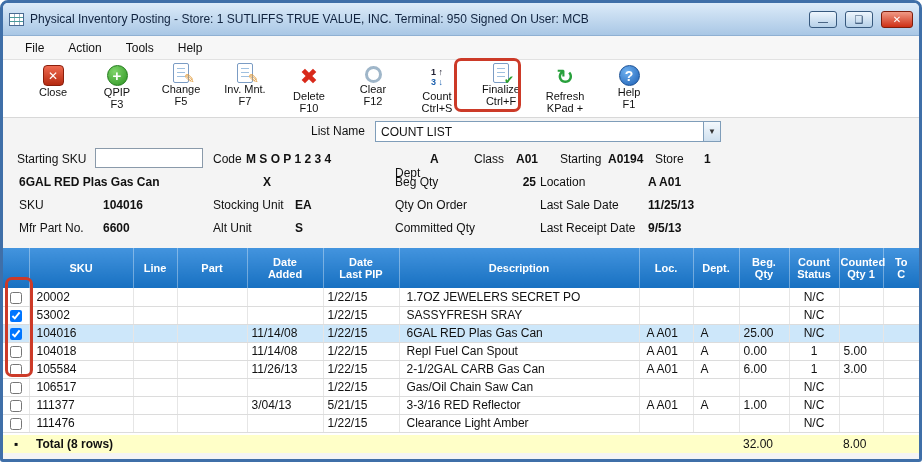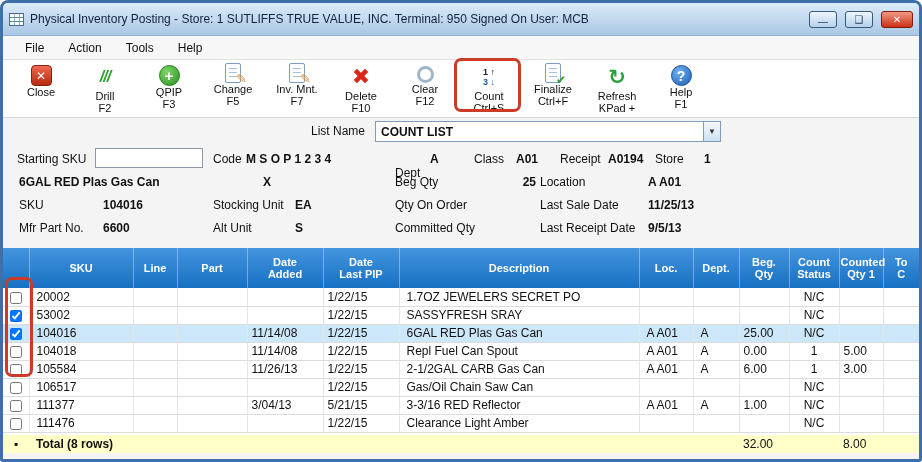--- a/index.html
+++ b/index.html
@@ -37,21 +37,21 @@
   
   .menubar {
     height: 24px; background: #f7f7f7; border-bottom: 1px solid #e2e2e2;
     display: flex; align-items: center; padding-left: 10px; font-size: 12px; color: #111;
   }
   .menu-item { padding: 3px 12px; cursor: default; }
 
   
   .toolbar {
     height: 58px; background: #fff; border-bottom: 1px solid #d8d8d8;
-    display: flex; align-items: flex-start; padding-left: 6px;
+    display: flex; align-items: flex-start; padding-left: 18px;
   }
   .tbtn {
     width: 64px; padding-top: 3px; display: flex; flex-direction: column;
     align-items: center; font-size: 11px; color: #111;
   }
   .tlabel, .tkey { line-height: 12px; white-space: nowrap; }
   .icon { height: 27px; display: flex; align-items: center; justify-content: center; position: relative; }
 
   .close-icon { width: 21px; height: 21px; margin-top: 2px; background: linear-gradient(#ef6a50, #b52a10);
     border: 1px solid #8a1f0c; border-radius: 4px; color: #fff; font-weight: bold; font-size: 12px; }
@@ -85,21 +85,21 @@
     background: radial-gradient(circle at 35% 30%, #6fb1f0, #1c5fb4); border: 1px solid #174e94;
     color: #fff; font-weight: bold; font-size: 14px; }
   .help-icon::before { content: "?"; }
 
   
   .form { position: relative; height: 130px; background: #f4f4f4; font-size: 12px; color: #111; }
   .fi { position: absolute; white-space: nowrap; }
   .b { font-weight: bold; }
   .dropdown { position: absolute; width: 346px; height: 21px; background: #fff;
     border: 1px solid #7f9db9; display: flex; align-items: stretch; }
-  .dd-text { flex: 1; display: flex; align-items: center; padding-left: 5px; font-weight: bold; text-align: center; }
+  .dd-text { flex: 1; display: flex; align-items: center; padding-left: 5px; font-weight: normal; text-align: center; }
   .dd-btn { width: 17px; background: linear-gradient(#f4f9fd, #cfe0ef); border-left: 1px solid #7f9db9;
     display: flex; align-items: center; justify-content: center; font-size: 8px; color: #333; }
   .dd-btn::before { content: "▼"; }
   .finput { position: absolute; width: 108px; height: 20px; border: 1px solid #8a9aaa; background: #fff;
     font-family: inherit; font-size: 12px; padding: 0 4px; }
 
   
   .grid { border-collapse: collapse; table-layout: fixed; width: 916px; font-size: 12px;
     background: #fff; color: #111; }
   .grid th {
@@ -146,25 +146,20 @@
     <span class="menu-item">Help</span>
   </div>
 
   <div class="toolbar">
     <div class="tbtn">
       <span class="icon close-icon"></span>
       <span class="tlabel">Close</span>
       <span class="tkey"></span>
     </div>
     <div class="tbtn">
-      <span class="icon drill-icon"></span>
-      <span class="tlabel">Drill</span>
-      <span class="tkey">F2</span>
-    </div>
-    <div class="tbtn">
       <span class="icon qpip-icon"></span>
       <span class="tlabel">QPIP</span>
       <span class="tkey">F3</span>
     </div>
     <div class="tbtn">
       <span class="icon doc change-icon"></span>
       <span class="tlabel">Change</span>
       <span class="tkey">F5</span>
     </div>
     <div class="tbtn">
@@ -212,21 +207,21 @@
     </div>
 
     <span class="fi" style="left:14px;top:34px">Starting SKU</span>
     <input class="finput" style="left: 92px; top: 30px;" value="">
     <span class="fi" style="left:210px;top:34px">Code</span>
     <span class="fi b" style="left:243px;top:34px">M S O P 1 2 3 4</span>
     <span class="fi" style="left:392px;top:48px">Dept</span>
     <span class="fi b" style="left:427px;top:34px">A</span>
     <span class="fi" style="left:471px;top:34px">Class</span>
     <span class="fi b" style="left:513px;top:34px">A01</span>
-    <span class="fi" style="left:557px;top:34px">Receipt</span>
+    <span class="fi" style="left:557px;top:34px">Starting</span>
     <span class="fi b" style="left:605px;top:34px">A0194</span>
     <span class="fi" style="left:652px;top:34px">Store</span>
     <span class="fi b" style="left:701px;top:34px">1</span>
 
     <span class="fi b" style="left:16px;top:57px">6GAL RED Plas Gas Can</span>
     <span class="fi b" style="left:260px;top:57px">X</span>
     <span class="fi" style="left:392px;top:57px">Beg Qty</span>
     <span class="fi b" style="left:480px;top:57px;width:53px;text-align:right">25</span>
     <span class="fi" style="left:537px;top:57px">Location</span>
     <span class="fi b" style="left:645px;top:57px">A A01</span>

